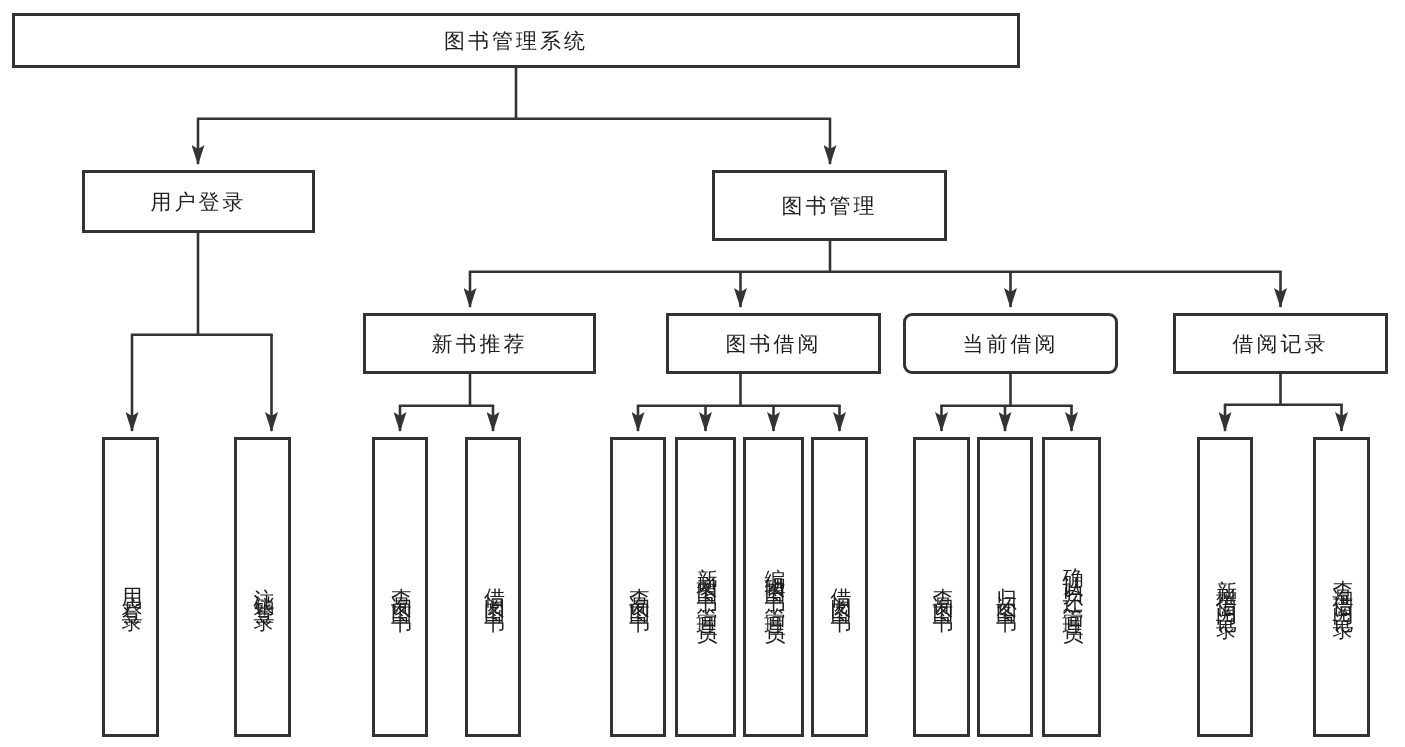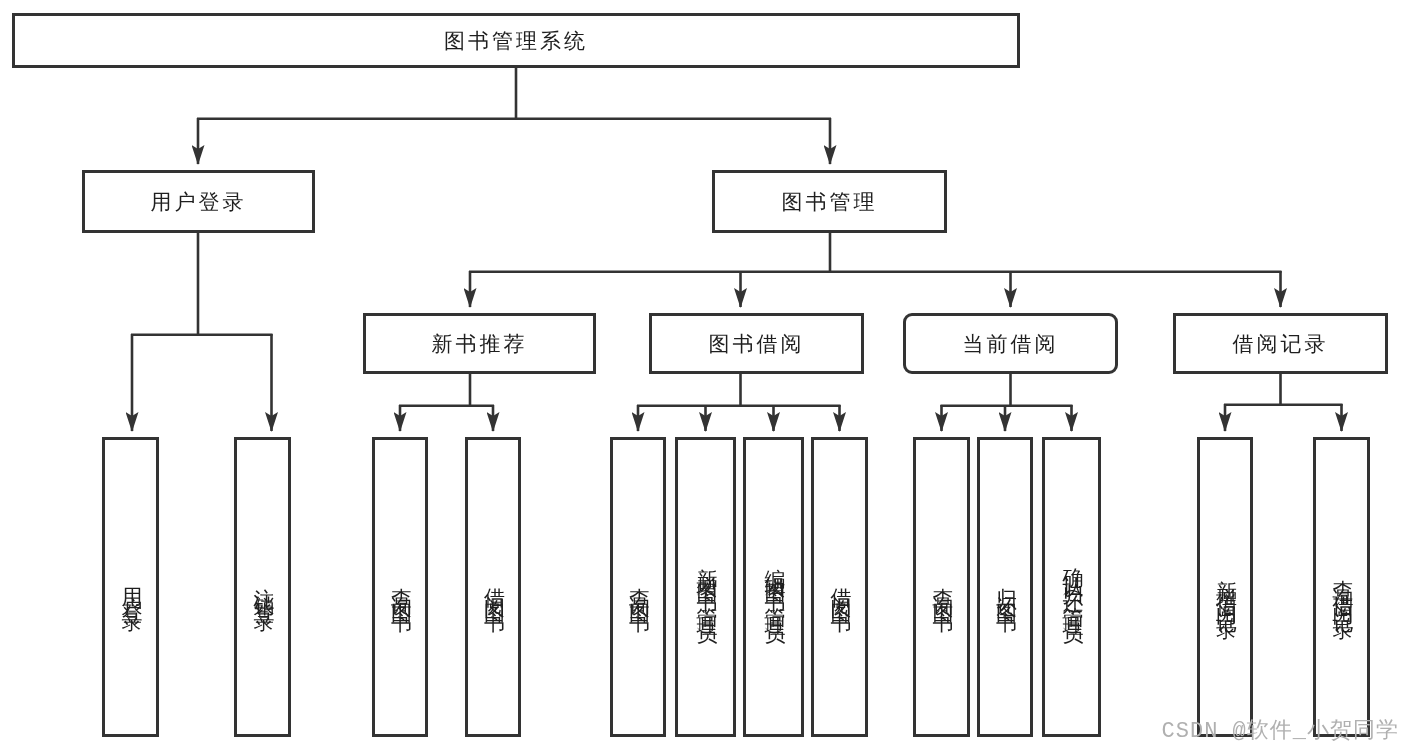--- a/index.html
+++ b/index.html
@@ -112,28 +112,28 @@
     <line x1="1341.5" y1="404" x2="1341.5" y2="431" marker-end="url(#arrow)"></line>
   </svg>
 
   <div class="box" style="left:12px; top:13px; width:1008px; height:55px;">
     <span class="hlabel">图书管理系统</span>
   </div>
 
   <div class="box" style="left:82px; top:170px; width:233px; height:63px;">
     <span class="hlabel">用户登录</span>
   </div>
-  <div class="box" style="left:712px; top:170px; width:235px; height:63px;">
+  <div class="box" style="left:712px; top:170px; width:235px; height:71px;">
     <span class="hlabel">图书管理</span>
   </div>
 
   <div class="box" style="left:363px; top:313px; width:233px; height:61px;">
     <span class="hlabel">新书推荐</span>
   </div>
-  <div class="box" style="left:649px; top:313px; width:215px; height:61px;">
+  <div class="box" style="left:666px; top:313px; width:215px; height:61px;">
     <span class="hlabel">图书借阅</span>
   </div>
   <div class="box" style="left:903px; top:313px; width:215px; height:61px;border-radius:9px;">
     <span class="hlabel">当前借阅</span>
   </div>
   <div class="box" style="left:1173px; top:313px; width:215px; height:61px;">
     <span class="hlabel">借阅记录</span>
   </div>
 
   <div class="box" style="left:102px; top:437px; width:57px; height:300px;">
@@ -173,15 +173,14 @@
     <span class="vlabel">确认归还（管理员）</span>
   </div>
 
   <div class="box" style="left:1197px; top:437px; width:56px; height:300px;">
     <span class="vlabel">新增借阅记录</span>
   </div>
   <div class="box" style="left:1313px; top:437px; width:57px; height:300px;">
     <span class="vlabel">查询借阅记录</span>
   </div>
 
-  <div class="watermark">CSDN @软件_小贺同学</div>
 
 </div>
 
 </body></html>

